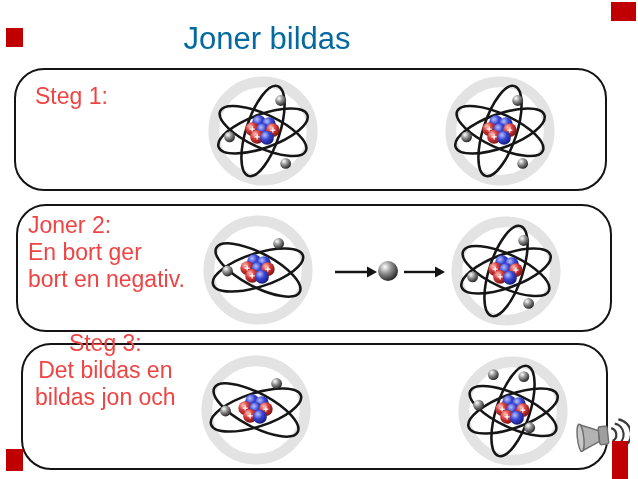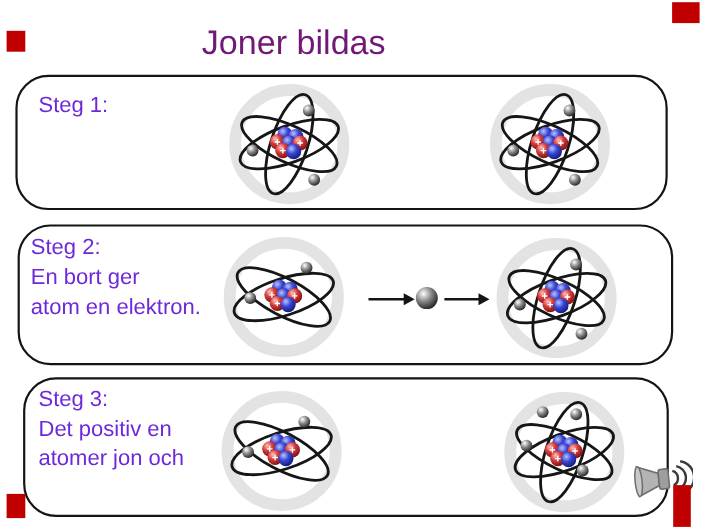--- a/index.html
+++ b/index.html
@@ -2,34 +2,34 @@
 <html><head>
 <meta charset="utf-8">
 <style>
   html,body{margin:0;padding:0;background:#fff;}
   .stage{
     position:relative;width:638px;height:479px;background:#ffffff;overflow:hidden;
     font-family:"Liberation Sans",sans-serif;
   }
   .title{
     position:absolute;top:22px;left:0;width:534px;text-align:center;
-    font-size:31px;line-height:34px;color:#701a75;font-weight:400;letter-spacing:0px;
+    font-size:31px;line-height:34px;color:#0369a1;font-weight:400;letter-spacing:0px;
   }
   .step-box{
     position:absolute;border:2.2px solid #141414;border-radius:30px;background:#ffffff;
     box-sizing:border-box;
   }
   #box1{left:14px;top:68px;width:593px;height:123px;}
   #box2{left:16px;top:204px;width:596px;height:128px;}
   #box3{left:21px;top:343px;width:587px;height:127px;}
-  .step-text{position:absolute;font-size:20px;line-height:27px;color:#6d28d9;z-index:3;}
+  .step-text{position:absolute;font-size:23px;line-height:27px;color:#ef4444;z-index:3;}
   .step-text span{display:block;white-space:nowrap;}
   #text1{left:35px;top:83px;}
   #text2{left:28px;top:212px;}
-  #text3{left:35px;top:350px;}
+  #text3{left:35px;top:330px;text-align:center;}
   .atom{position:absolute;width:118px;height:118px;z-index:2;}
   #atom-1-left {left:204px;top:72px;}
   #atom-1-right{left:441px;top:72px;}
   #atom-2-left {left:199px;top:211px;}
   #atom-2-right{left:447px;top:212px;}
   #atom-3-left {left:197px;top:351px;}
   #atom-3-right{left:454px;top:352px;}
   .transfer{position:absolute;left:332px;top:252px;width:116px;height:40px;z-index:2;}
   .speaker{position:absolute;left:576px;top:411px;width:54px;height:50px;z-index:8;}
   .corner{position:absolute;z-index:9;}
@@ -83,23 +83,23 @@
         <circle cx="-6" cy="6" r="7" fill="url(#g-red)"></circle>
         <path d="M -8.6 6 H -3.4 M -6 3.4 V 8.6" stroke="#ffffff" stroke-width="1.3"></path>
         <circle cx="4" cy="7" r="7" fill="url(#g-blue)"></circle>
         <circle cx="18" cy="-31" r="5.5" fill="url(#g-grey)"></circle>
         <circle cx="-34" cy="6" r="5.5" fill="url(#g-grey)"></circle>
         <circle cx="23" cy="33" r="5.5" fill="url(#g-grey)"></circle>
       </svg></div>
 
   <div class="step-box" id="box2"></div>
   <div class="step-text" id="text2">
-    <span>Steg 2:</span>
+    <span>Joner 2:</span>
     <span>En bort ger</span>
-    <span>atom en elektron.</span>
+    <span>bort en negativ.</span>
   </div>
   <div class="atom" id="atom-2-left"><svg viewBox="-60 -60 120 120" width="100%" height="100%">
         <circle cx="0" cy="0" r="50" fill="none" stroke="#e3e3e3" stroke-width="11"></circle>
         <ellipse cx="0" cy="0" rx="48" ry="17" fill="none" stroke="#161616" stroke-width="2.6" transform="rotate(-18)"></ellipse>
         <ellipse cx="0" cy="0" rx="48" ry="17" fill="none" stroke="#161616" stroke-width="2.6" transform="rotate(28)"></ellipse>
         <circle cx="-4" cy="-9" r="7" fill="url(#g-blue)"></circle>
         <circle cx="6" cy="-7" r="7" fill="url(#g-blue)"></circle>
         <circle cx="-11" cy="-2" r="7" fill="url(#g-red)"></circle>
         <path d="M -13.6 -2 H -8.4 M -11 -4.6 V 0.6000000000000001" stroke="#ffffff" stroke-width="1.3"></path>
         <circle cx="0" cy="-1" r="7" fill="url(#g-blue)"></circle>
@@ -136,22 +136,22 @@
         <path d="M -8.6 6 H -3.4 M -6 3.4 V 8.6" stroke="#ffffff" stroke-width="1.3"></path>
         <circle cx="4" cy="7" r="7" fill="url(#g-blue)"></circle>
         <circle cx="18" cy="-31" r="5.5" fill="url(#g-grey)"></circle>
         <circle cx="-34" cy="6" r="5.5" fill="url(#g-grey)"></circle>
         <circle cx="23" cy="33" r="5.5" fill="url(#g-grey)"></circle>
       </svg></div>
 
   <div class="step-box" id="box3"></div>
   <div class="step-text" id="text3">
     <span>Steg 3:</span>
-    <span>Det positiv en</span>
-    <span>atomer jon och</span>
+    <span>Det bildas en</span>
+    <span>bildas jon och</span>
   </div>
   <div class="atom" id="atom-3-left"><svg viewBox="-60 -60 120 120" width="100%" height="100%">
         <circle cx="0" cy="0" r="50" fill="none" stroke="#e3e3e3" stroke-width="11"></circle>
         <ellipse cx="0" cy="0" rx="48" ry="17" fill="none" stroke="#161616" stroke-width="2.6" transform="rotate(-18)"></ellipse>
         <ellipse cx="0" cy="0" rx="48" ry="17" fill="none" stroke="#161616" stroke-width="2.6" transform="rotate(28)"></ellipse>
         <circle cx="-4" cy="-9" r="7" fill="url(#g-blue)"></circle>
         <circle cx="6" cy="-7" r="7" fill="url(#g-blue)"></circle>
         <circle cx="-11" cy="-2" r="7" fill="url(#g-red)"></circle>
         <path d="M -13.6 -2 H -8.4 M -11 -4.6 V 0.6000000000000001" stroke="#ffffff" stroke-width="1.3"></path>
         <circle cx="0" cy="-1" r="7" fill="url(#g-blue)"></circle>

